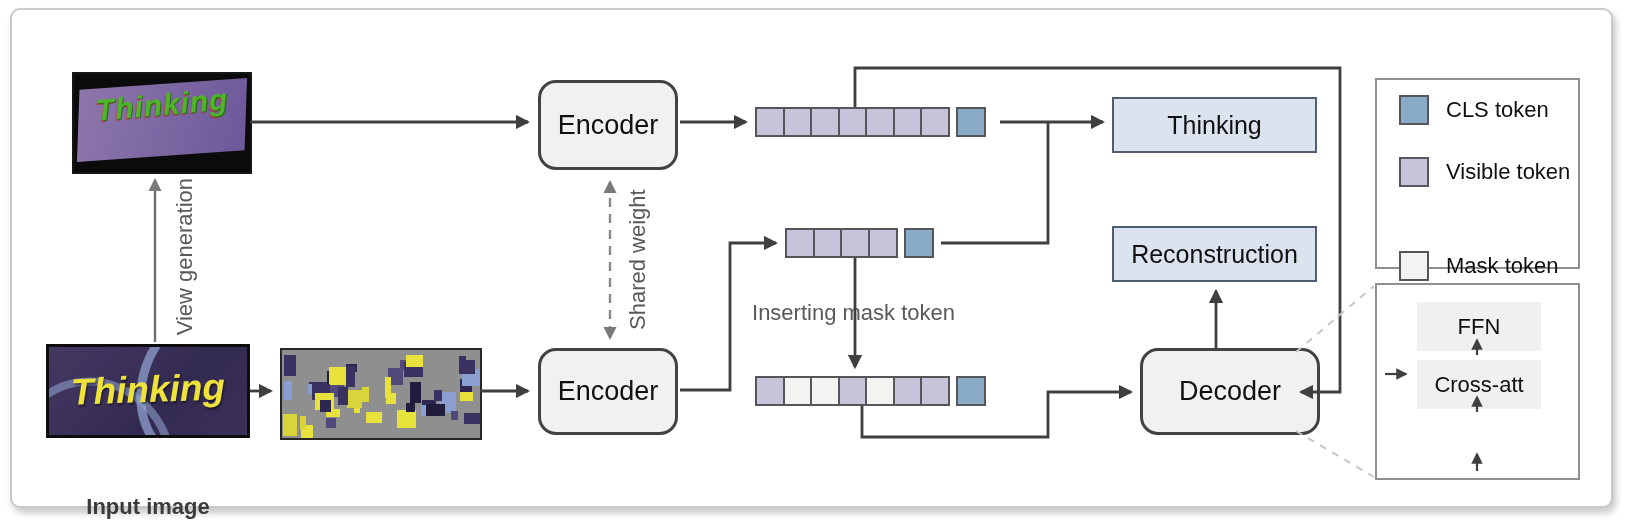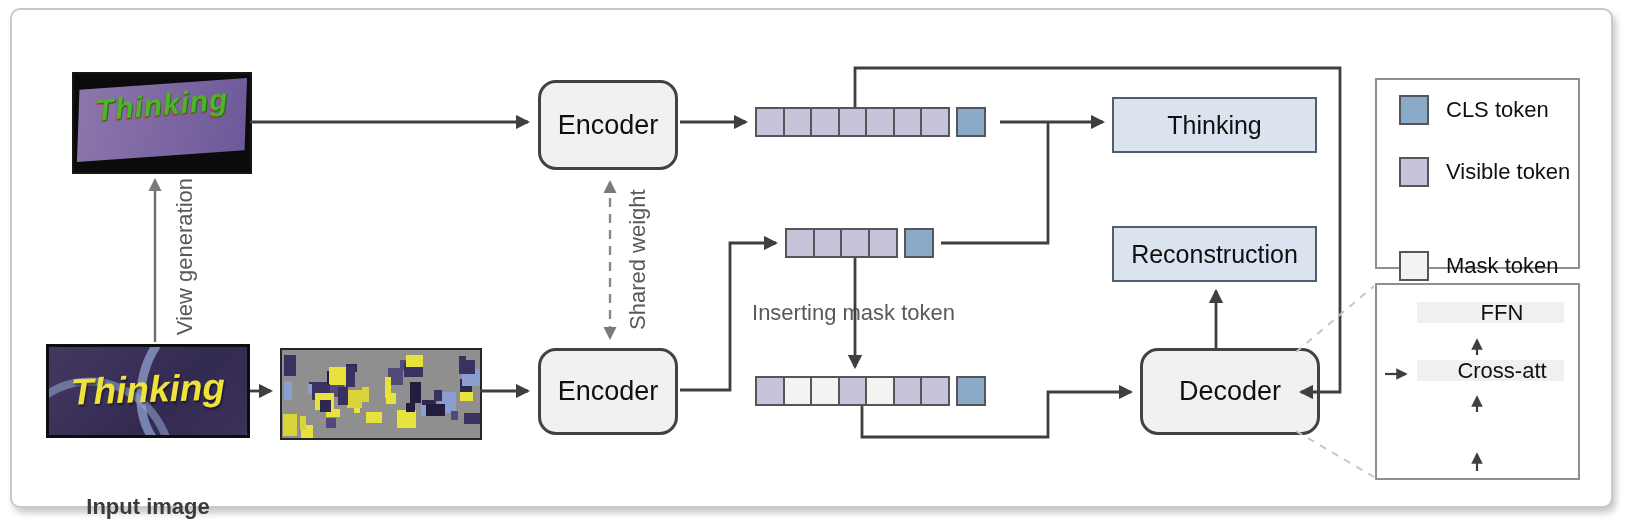--- a/index.html
+++ b/index.html
@@ -36,22 +36,22 @@
   .tok:first-child{margin-left:0;}
   .tok-cls{background:#8aabc7;margin-left:6px;}
   .tok-visible{background:#c5c4db;}
   .tok-mask{background:#f3f3f1;}
   
   .panel{box-sizing:border-box;border:2px solid #8f8f8f;background:#ffffff;}
   .legend-item{position:absolute;left:22px;display:flex;align-items:center;}
   .legend-sq{width:30px;height:30px;box-sizing:border-box;border:2.5px solid #55555a;margin-right:17px;}
   .legend-item span{font-size:22px;color:#101010;}
   
-  .chip{position:absolute;left:40px;width:124px;height:21px;background:#f0f0ef;display:flex;align-items:center;
-        justify-content:center;font-size:22px;color:#101010;padding-left:23px;}
+  .chip{position:absolute;left:40px;width:124px;height:49px;background:#f0f0ef;display:flex;align-items:center;
+        justify-content:center;font-size:22px;color:#101010;}
   svg{position:absolute;left:0;top:0;pointer-events:none;}
 </style>
 </head>
 <body>
 
 <div class="canvas">
   <div class="frame abs"></div>
 
   <div class="abs viewimg">
     <div class="strip"></div>

